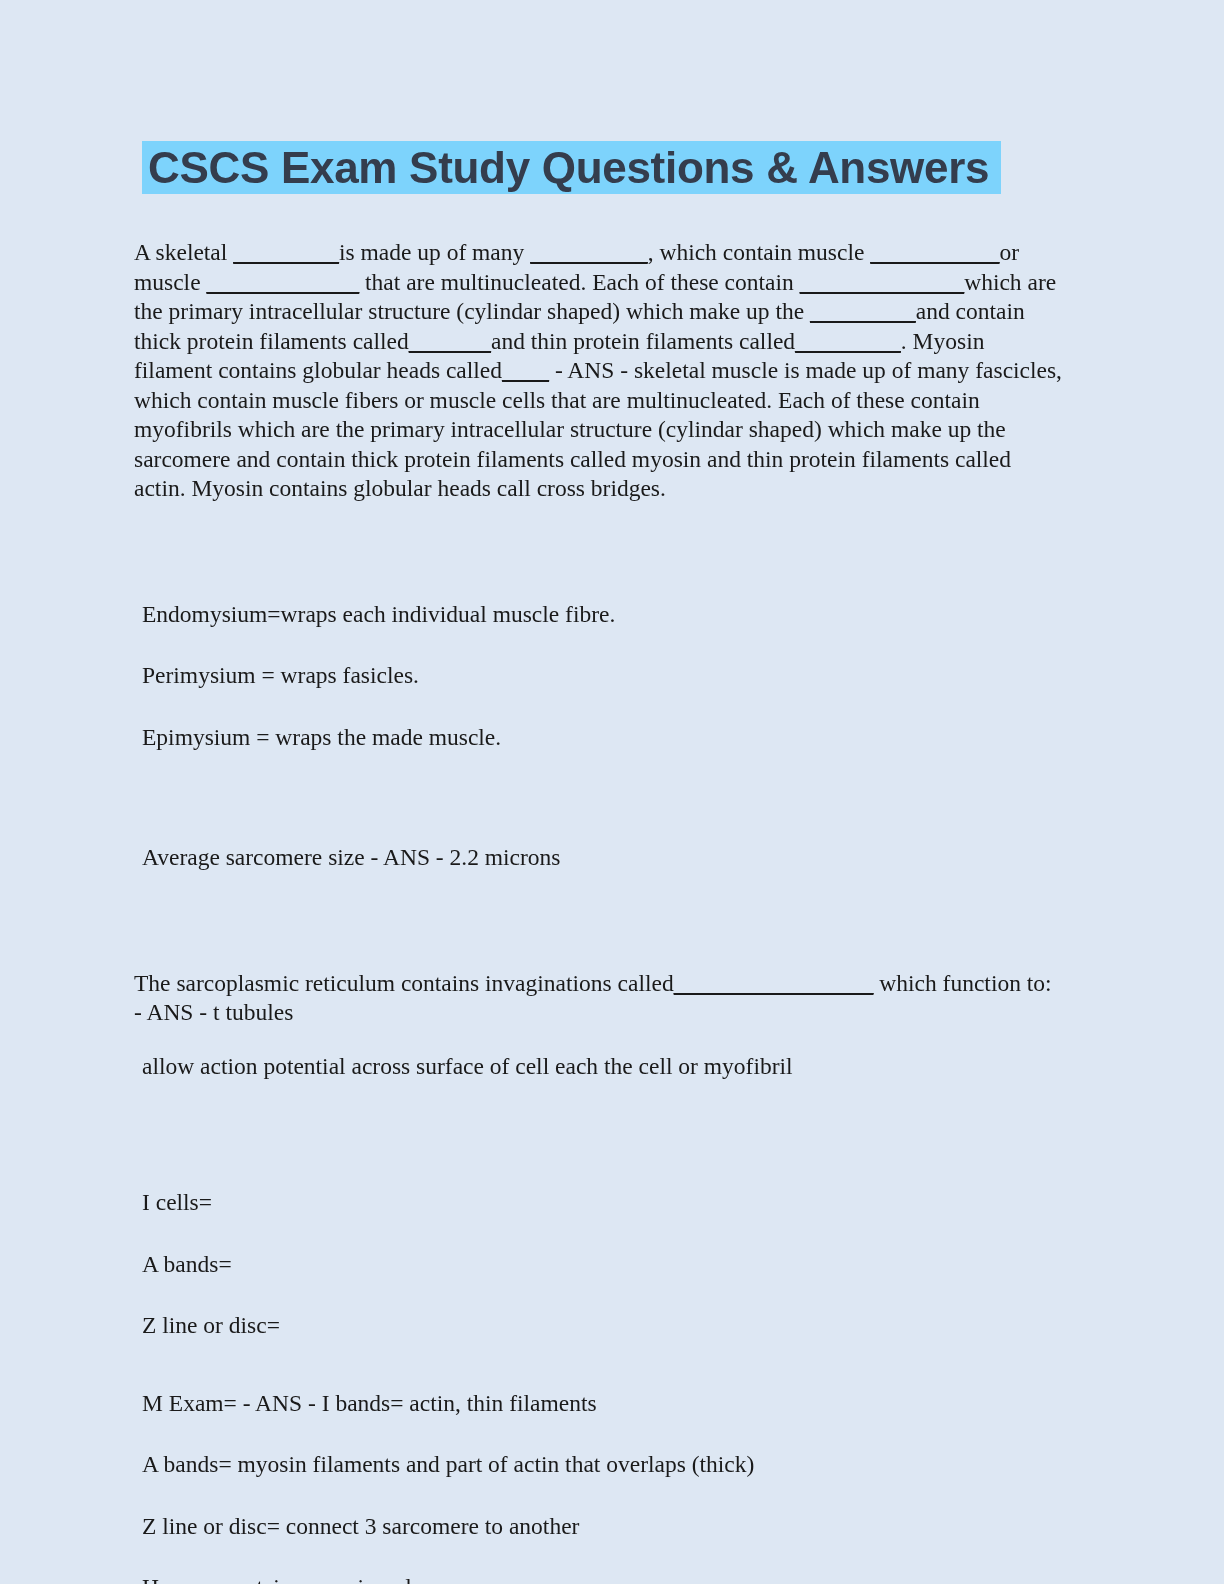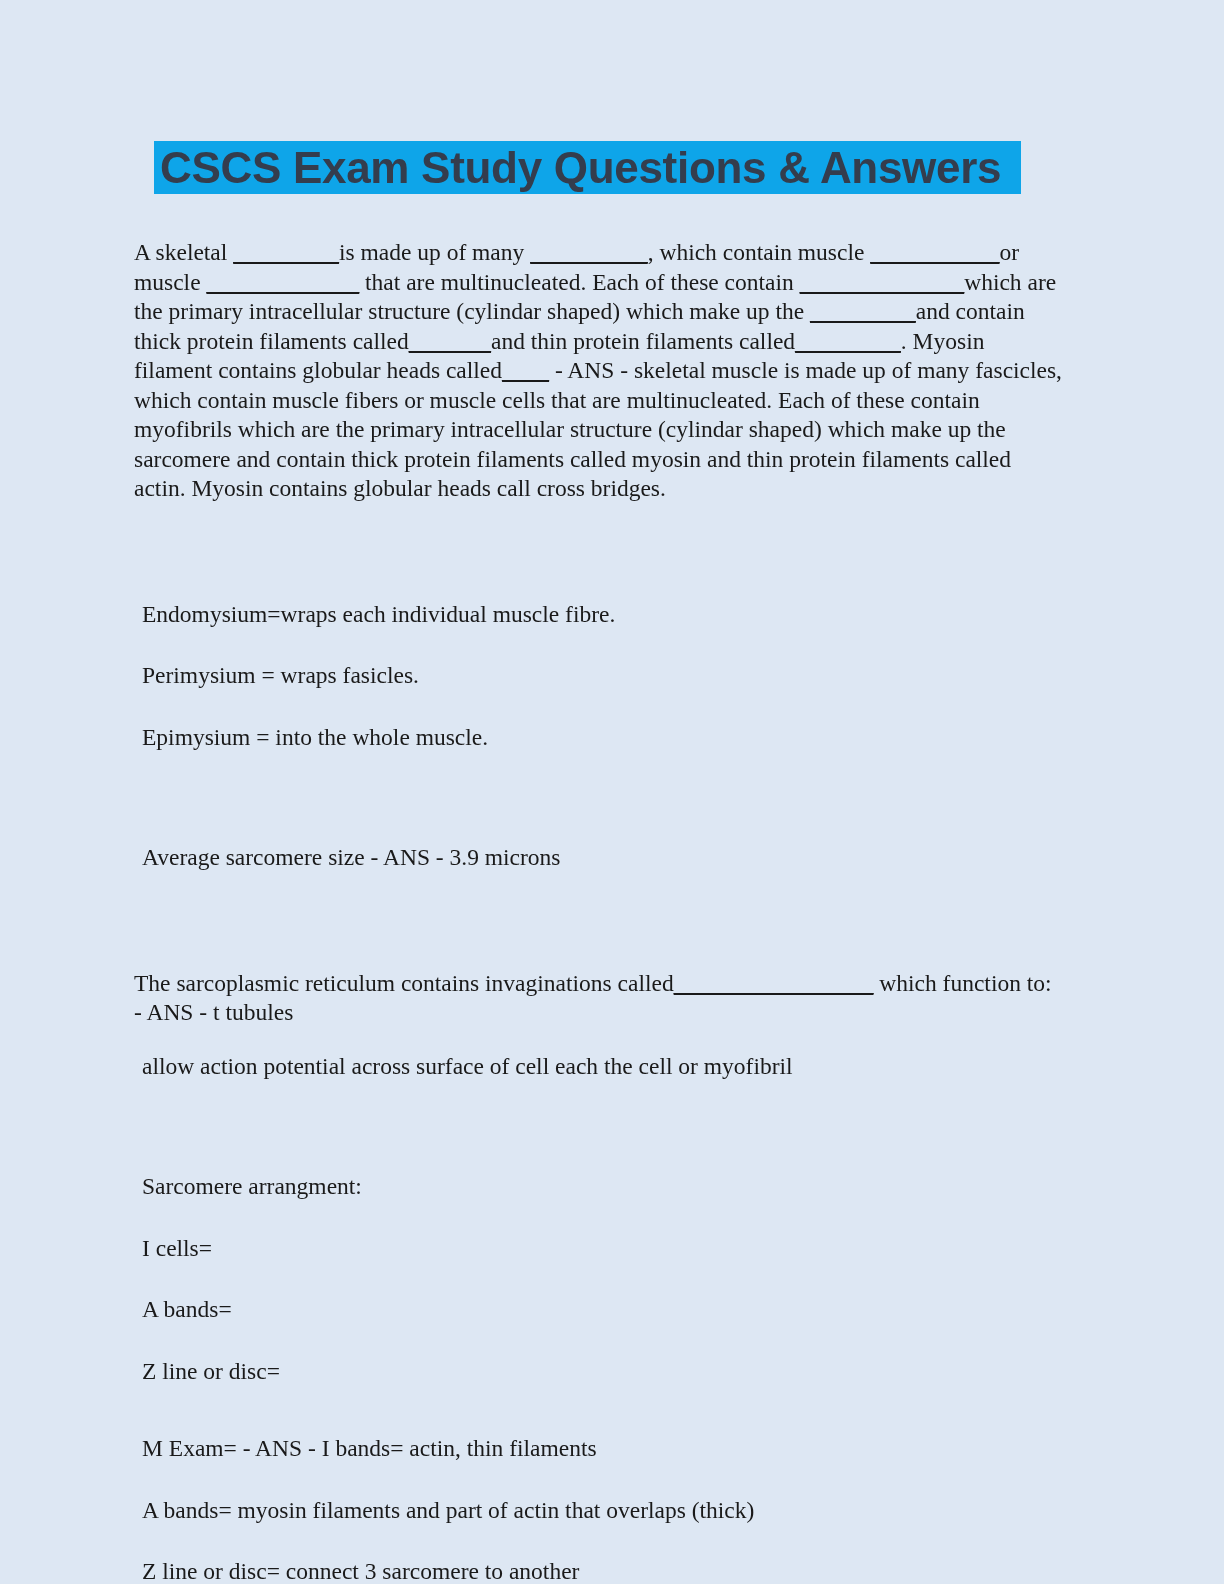--- a/index.html
+++ b/index.html
@@ -25,30 +25,29 @@
 
   
   .title-wrap {
     position: absolute;
     left: 142px;
     top: 136px;
     width: 950px;
   }
   .title {
     display: inline;
-    background: #0ea5e9;
+    background: #7dd3fc;
     color: #343d4d;
     font-family: "Liberation Sans", "DejaVu Sans", sans-serif;
     font-weight: bold;
     font-size: 44px;
     line-height: 1.45;
     letter-spacing: -0.3px;
-    padding: 2px 20px 2px 6px;
+    padding: 2px 12px 2px 6px;
     box-decoration-break: clone;
-    margin-left: 12px;
     -webkit-box-decoration-break: clone;
   }
 
   
   .body {
     position: absolute;
     left: 134px;
     top: 238px;
     width: 930px;
   }
@@ -86,35 +85,34 @@
   <div class="body">
 
     <p class="para"><span>A skeletal </span><span class="blank">_________</span><span>is made up of many </span><span class="blank">__________</span><span>, which contain muscle </span><span class="blank">___________</span><span>or muscle </span><span class="blank">_____________</span><span> that are multinucleated. Each of these contain </span><span class="blank">______________</span><span>which are the primary intracellular structure (cylindar shaped) which make up the </span><span class="blank">_________</span><span>and contain thick protein filaments called</span><span class="blank">_______</span><span>and thin protein filaments called</span><span class="blank">_________</span><span>. Myosin filament contains globular heads called</span><span class="blank">____</span><span> - ANS - skeletal muscle is made up of many fascicles, which contain muscle fibers or muscle cells that are multinucleated. Each of these contain myofibrils which are the primary intracellular structure (cylindar shaped) which make up the sarcomere and contain thick protein filaments called myosin and thin protein filaments called actin. Myosin contains globular heads call cross bridges.</span></p>
 
     <div class="gap-xl"></div>
 
     <p class="line">Endomysium=wraps each individual muscle fibre.</p>
     <div class="line-gap"></div>
     <p class="line">Perimysium = wraps fasicles.</p>
     <div class="line-gap"></div>
-    <p class="line">Epimysium = into the whole muscle.</p>
+    <p class="line">Epimysium = wraps the made muscle.</p>
 
     <div class="gap-lg"></div>
 
-    <p class="line">Average sarcomere size - ANS - 3.9 microns</p>
+    <p class="line">Average sarcomere size - ANS - 2.2 microns</p>
 
     <div class="gap-xl"></div>
 
     <p class="para"><span>The sarcoplasmic reticulum contains invaginations called</span><span class="blank">_________________</span><span> which function to: - ANS - t tubules</span></p>
     <div class="line-gap"></div>
     <p class="line">allow action potential across surface of cell each the cell or myofibril</p>
 
     <div class="gap-lg"></div>
 
-    <p class="line">Sarcomere arrangment:</p>
     <div class="line-gap"></div>
     <p class="line">I cells=</p>
     <div class="line-gap"></div>
     <p class="line">A bands=</p>
     <div class="line-gap"></div>
     <p class="line">Z line or disc=</p>
     <div class="line-gap"></div>
     <div class="line-gap"></div>
     <p class="line">M Exam= - ANS - I bands= actin, thin filaments</p>
     <div class="line-gap"></div>

